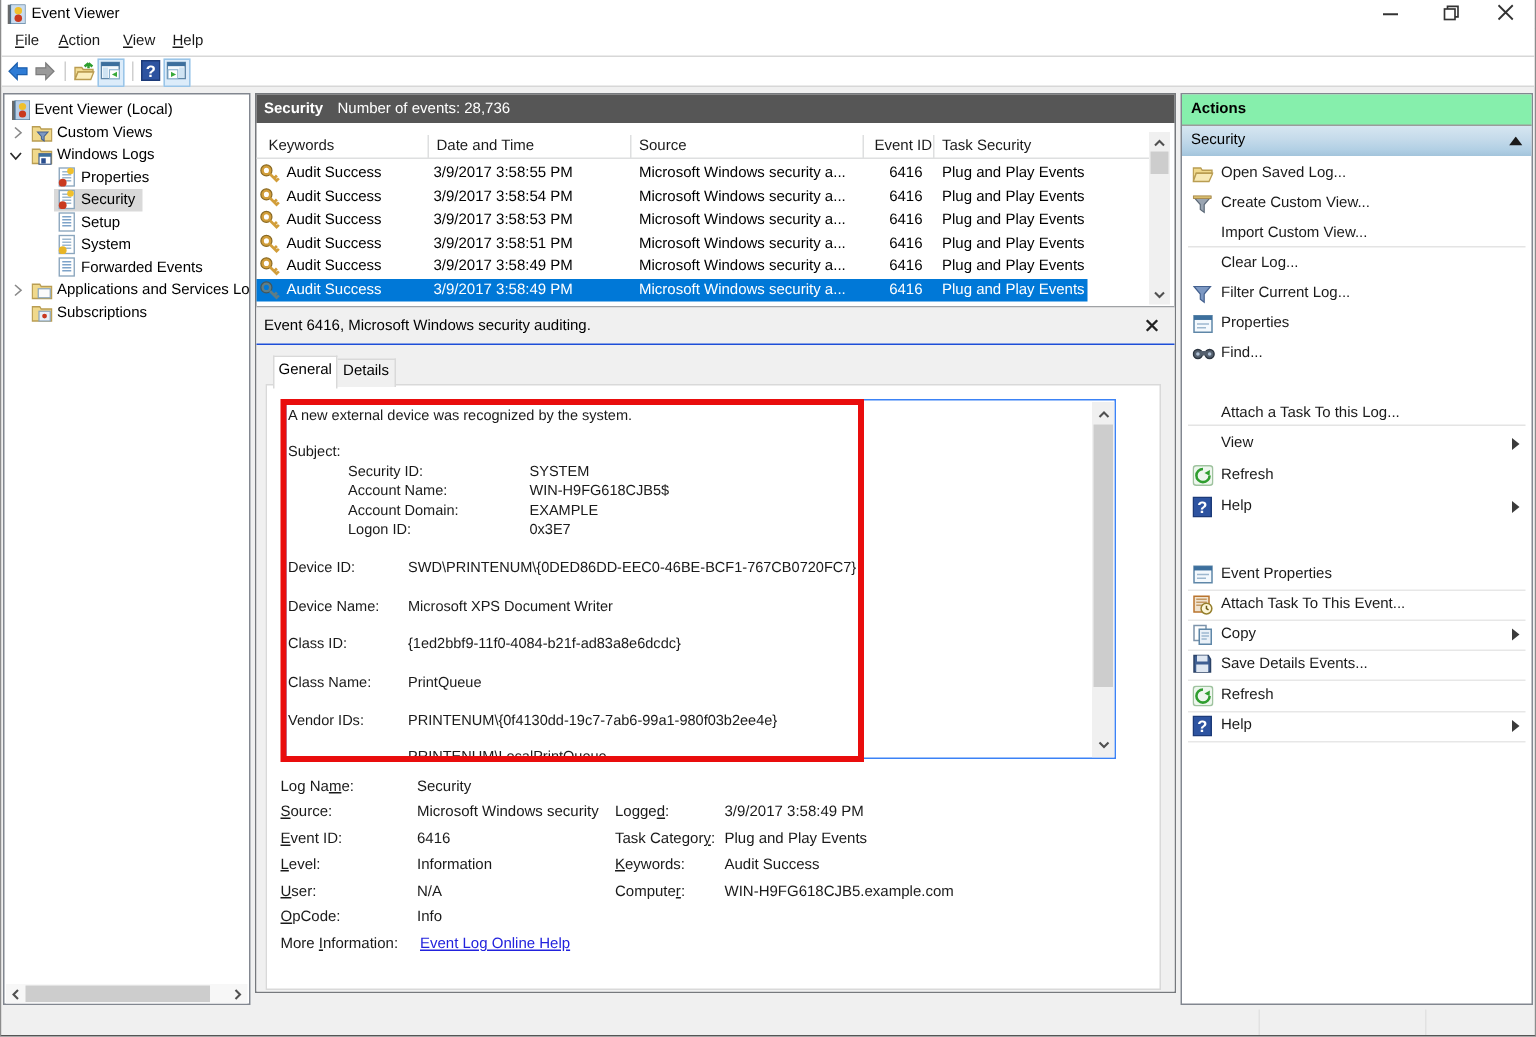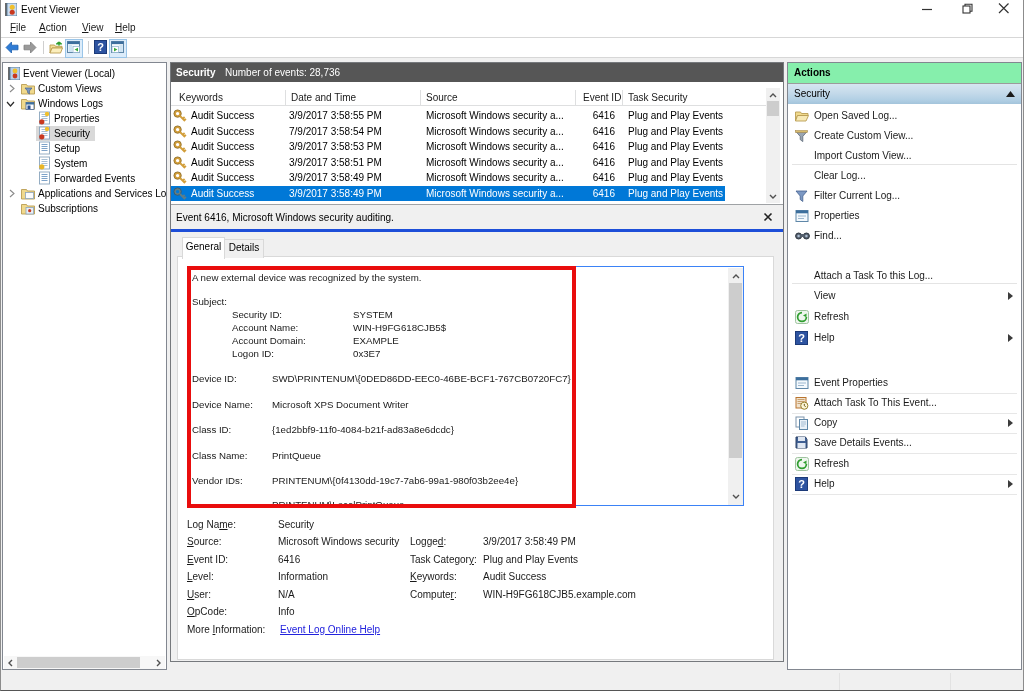--- a/index.html
+++ b/index.html
@@ -26,21 +26,21 @@
   #secbar{left:0px;top:0px;width:612px;height:19px;background:#565656;color:#fff;line-height:19px;}
   .colsep{position:absolute;top:27px;width:1px;height:16px;background:#dedfe0;}
   .hcell{position:absolute;top:29px;font-size:10px;color:#1a1a1a;white-space:nowrap;}
   .erow{position:absolute;left:0px;width:595px;height:15.5px;font-size:10px;white-space:nowrap;}
   .erow span{position:absolute;top:0;line-height:15.5px;}
   
   .sb{position:absolute;background:#f0f0f0;}
   .sbthumb{position:absolute;background:#cdcdcd;}
   
   #dpane{left:0px;top:141px;width:612px;height:456px;background:#f0f0f0;border-top:1px solid #9fa2a5;}
-  #dhead{left:0;top:0;width:612px;height:24px;background:#f0f0f0;border-bottom:3px solid #1d4ed8;}
+  #dhead{left:0;top:0;width:612px;height:24px;background:#f0f0f0;border-bottom:1px solid #1d4ed8;}
   .tab{position:absolute;font-size:10px;text-align:center;}
   #gpage{left:6px;top:51px;width:595px;height:402px;background:#fff;border:1px solid #d9d9d9;}
   .dl{position:absolute;white-space:nowrap;font-size:9.7px;color:#1a1a1a;}
   #redbox{left:16px;top:61px;width:389px;height:242px;box-sizing:border-box;border:4px solid #e90d0d;z-index:50;}
   .fl{position:absolute;white-space:nowrap;font-size:10px;color:#1a1a1a;}
   
   .ahdr{position:absolute;left:0;width:233px;height:20px;background:linear-gradient(to bottom,#d6e6f1 0%,#c4daea 45%,#b1cfe4 80%,#a3c4db 100%);font-size:10px;line-height:20px;}
   .aitem{position:absolute;left:0;width:233px;height:20px;font-size:10px;line-height:20px;color:#1a1a1a;}
   .aitem .txt{position:absolute;left:26px;top:0;}
   .aitem svg{position:absolute;left:7px;top:3px;}
@@ -243,21 +243,21 @@
       <span style="left:398px;width:46px;text-align:right">6416</span>
       <span style="left:457px">Plug and Play Events</span>
     </div>
   <div class="erow" style="top:60.5px">
       <svg class="abs" style="left:2px;top:1px" width="14" height="14" viewBox="0 0 14 14">
         <circle cx="4.6" cy="4.6" r="2.7" fill="none" stroke="#d29e3a" stroke-width="2"></circle>
         <circle cx="4.6" cy="4.6" r="3.7" fill="none" stroke="#8a6a24" stroke-width="0.8"></circle>
         <path d="M7 7 L12 12 M9.8 9.8 l1.8-1.8 M11.4 11.4 l1.5-1.5" stroke="#d29e3a" stroke-width="1.8" fill="none"></path>
       </svg>
       <span style="left:20px">Audit Success</span>
-      <span style="left:118px">7/9/2017 3:58:54 PM</span>
+      <span style="left:118px">3/9/2017 3:58:54 PM</span>
       <span style="left:255px">Microsoft Windows security a...</span>
       <span style="left:398px;width:46px;text-align:right">6416</span>
       <span style="left:457px">Plug and Play Events</span>
     </div>
   <div class="erow" style="top:76px">
       <svg class="abs" style="left:2px;top:1px" width="14" height="14" viewBox="0 0 14 14">
         <circle cx="4.6" cy="4.6" r="2.7" fill="none" stroke="#d29e3a" stroke-width="2"></circle>
         <circle cx="4.6" cy="4.6" r="3.7" fill="none" stroke="#8a6a24" stroke-width="0.8"></circle>
         <path d="M7 7 L12 12 M9.8 9.8 l1.8-1.8 M11.4 11.4 l1.5-1.5" stroke="#d29e3a" stroke-width="1.8" fill="none"></path>
       </svg>

